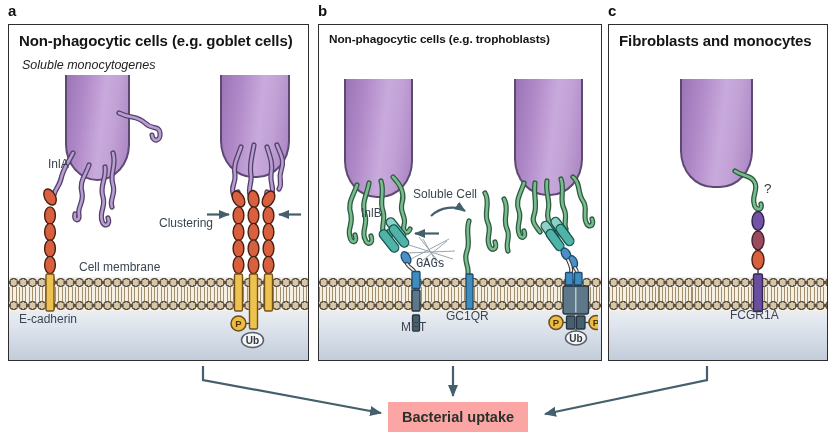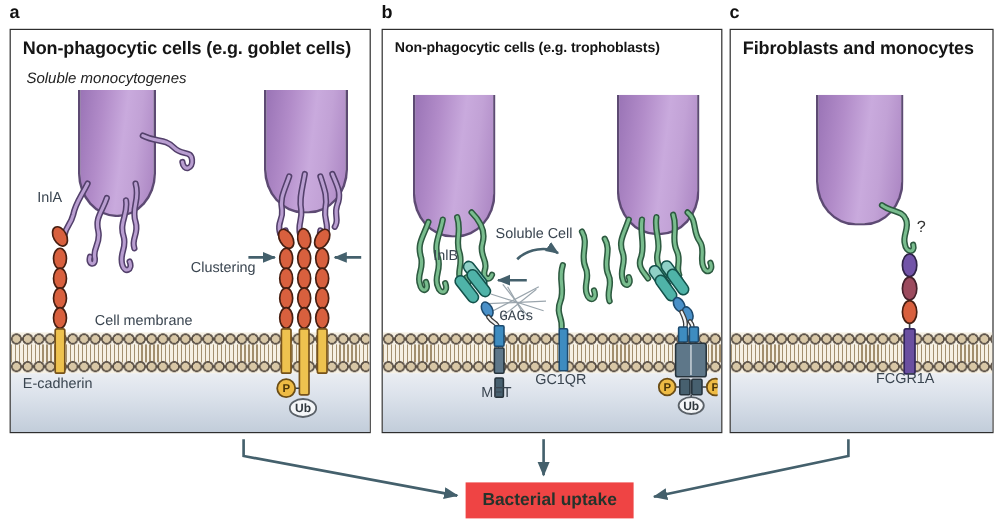--- a/index.html
+++ b/index.html
@@ -40,21 +40,21 @@
   .brect{fill:#3e8cc0;stroke:#1d4a6e;stroke-width:1.3;}
   .srect{fill:#5e7789;stroke:#26333c;stroke-width:1.3;}
   .drect{fill:#47606f;stroke:#26333c;stroke-width:1.3;}
   .badgeP circle{fill:#eebb45;stroke:#6b4d16;stroke-width:1.5;}
   .badgeP text{font:700 9.5px "Liberation Sans",sans-serif;fill:#4a3408;text-anchor:middle;}
   .badgeU ellipse{fill:#f4f6f8;stroke:#5a6168;stroke-width:1.5;}
   .badgeU text{font:700 10px "Liberation Sans",sans-serif;fill:#31383e;text-anchor:middle;}
   .conn{stroke:#3a3f44;stroke-width:1.3;fill:none;}
   .arrow{stroke:#44606c;stroke-width:2.2;fill:none;}
   .hatch{stroke:#9aa5ad;stroke-width:1;fill:none;}
-  .uptake{position:absolute;left:388px;top:402px;width:140px;height:30px;background:#ef4444;
+  .uptake{position:absolute;left:388px;top:402px;width:140px;height:30px;background:#fca5a5;
           display:flex;align-items:center;justify-content:center;
           font-weight:700;font-size:14.5px;color:#25332b;}
   .qmark{position:absolute;font-size:13.5px;color:#333;}
 </style>
 </head>
 <body>
 
 <div class="fig">
 
   <div class="plabel" style="left:8px">a</div>
@@ -144,21 +144,21 @@
         <text x="229.5" y="302">P</text>
       </g>
       <g class="badgeU">
         <ellipse cx="243.5" cy="315" rx="11" ry="7.5"></ellipse>
         <text x="243.5" y="318.5">Ub</text>
       </g>
     </svg>
 
     <div class="ptitle">Non-phagocytic cells (e.g. goblet cells)</div>
     <div class="organism">Soluble monocytogenes</div>
-    <div class="lbl" style="left:22px;top:133px;">InlA</div>
+    <div class="lbl" style="left:39px;top:133px;">InlA</div>
     <div class="lbl" style="left:150px;top:192px;">Clustering</div>
     <div class="lbl" style="left:70px;top:236px;">Cell membrane</div>
     <div class="lbl" style="left:10px;top:288px;">E-cadherin</div>
    </div>
   </div>
 
   <div class="panel" style="left:318px;width:282px;">
    <div class="inner">
     <div class="cyto"></div>
     <div class="mem">

